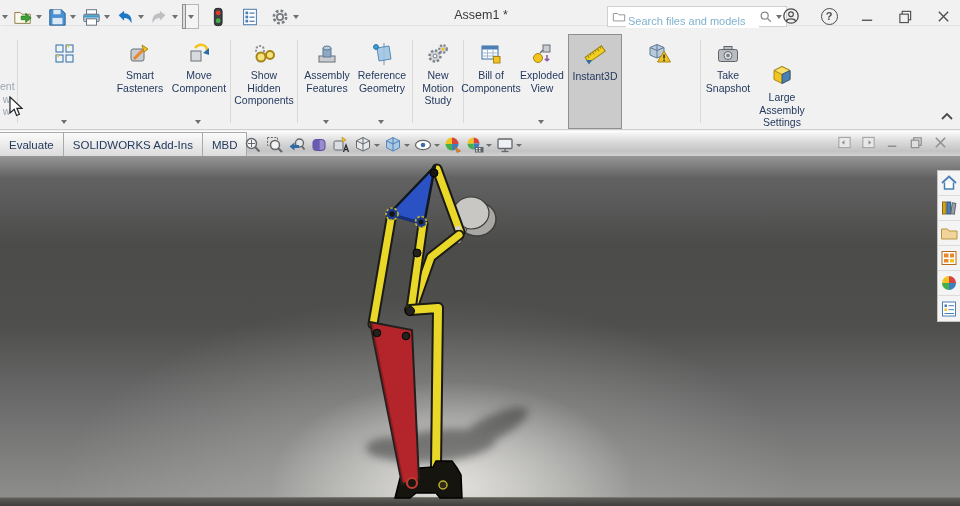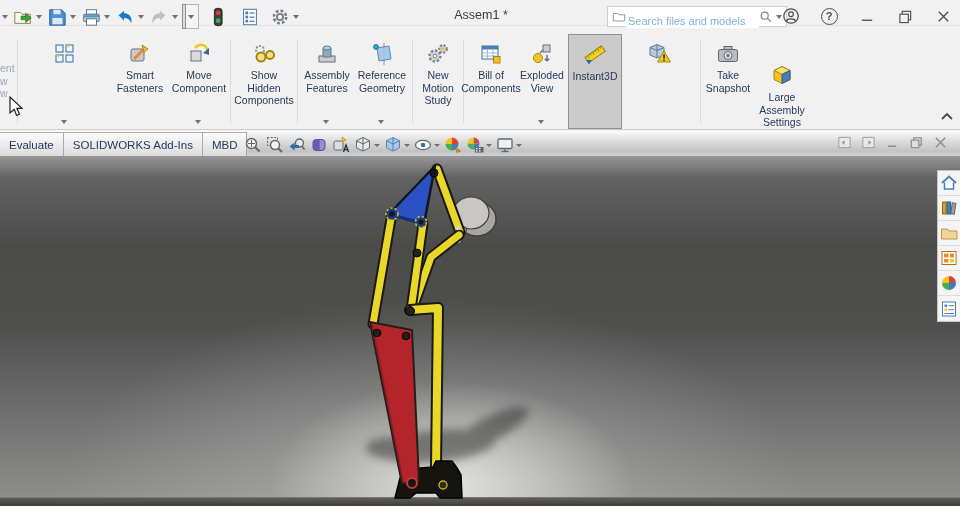--- a/index.html
+++ b/index.html
@@ -24,21 +24,21 @@
   .helpq{width:17px;height:17px;border:1.4px solid #4c4c4c;border-radius:50%;color:#4c4c4c;font-size:11px;font-weight:bold;display:flex;align-items:center;justify-content:center;}
 
   
   #ribbon{position:absolute;left:0;top:34px;width:960px;height:96px;background:#f1f1f1;border-bottom:1px solid #cfcfcf;display:flex;align-items:stretch;}
   .ritem{display:flex;flex-direction:column;align-items:center;padding-top:7px;position:relative;cursor:default;}
   .ric{height:26px;display:flex;align-items:center;justify-content:center;}
   .ric svg{width:24px;height:24px;}
   .rlabel{font-size:10.5px;line-height:12.5px;color:#253a5e;text-align:center;white-space:pre-line;margin-top:2px;}
   .rcaret{position:absolute;bottom:5px;left:50%;margin-left:-4px;}
   .rsep{width:1px;background:#d9d9d9;margin:6px 2px;}
-  .partial .rlabel{color:#9aa6b4;text-align:left;width:100%;padding-right:2px;margin-top:21px;}
+  .partial .rlabel{color:#9aa6b4;text-align:center;width:100%;padding-right:2px;margin-top:39px;}
   .pressed{background:#cbcbcb;border:1px solid #8f8f8f;}
   #ribbon-chevron{position:absolute;right:6px;bottom:4px;}
 
   
   #tabstrip{position:absolute;left:0;top:131px;width:960px;height:25px;background:linear-gradient(180deg,#f8f8f8 0%,#dedede 35%,#c3c3c3 80%,#d2d2d2 100%);border-top:1px solid #fff;}
   .tabs{position:absolute;left:0;top:0;height:25px;display:flex;justify-content:flex-end;}
   .tab{height:25px;display:flex;align-items:center;justify-content:center;padding:0 9px;font-size:11.5px;color:#253a5e;border:1px solid #a9a9a9;border-bottom:none;background:linear-gradient(180deg,#fbfbfb,#dadada);}
   .tab + .tab{border-left:none;}
   #headsup{position:absolute;left:244px;top:2px;height:22px;display:flex;align-items:center;gap:4px;}
   .hbtn{display:flex;align-items:center;}

